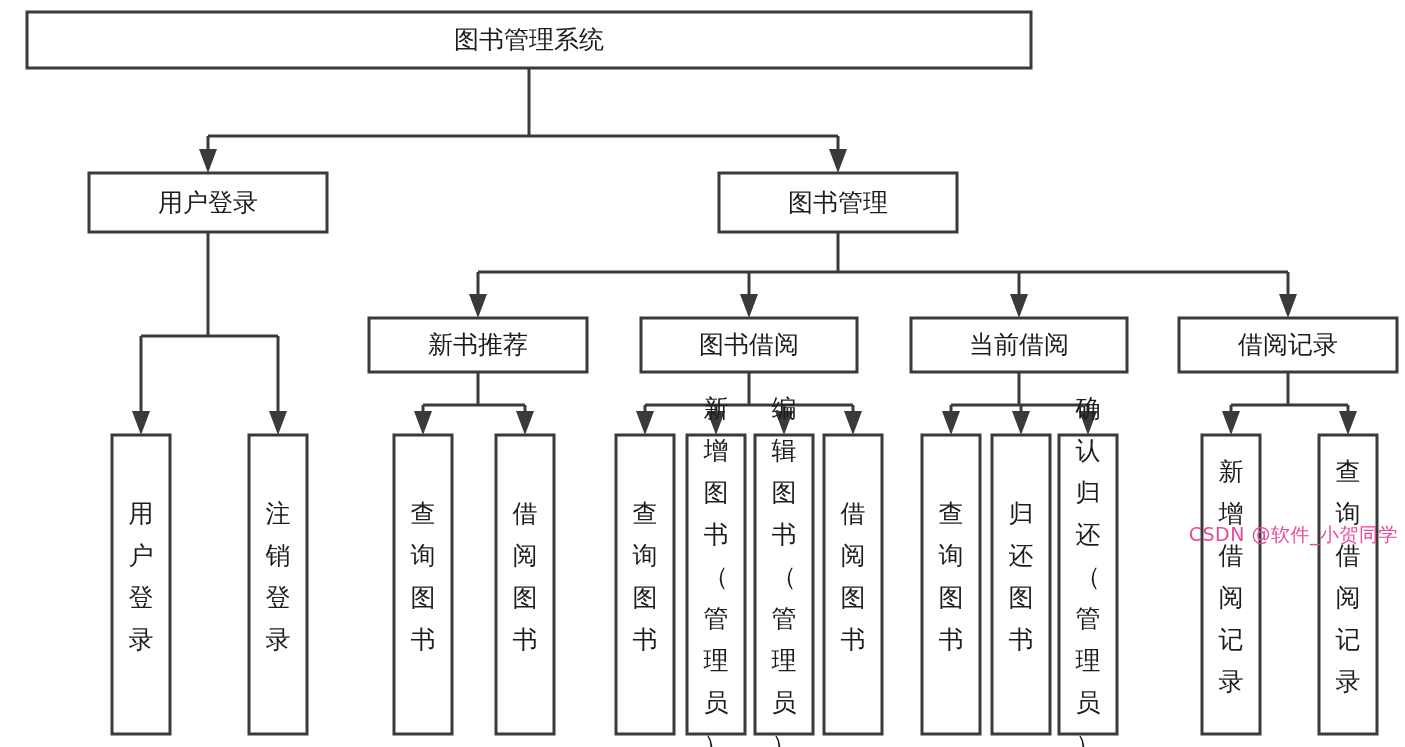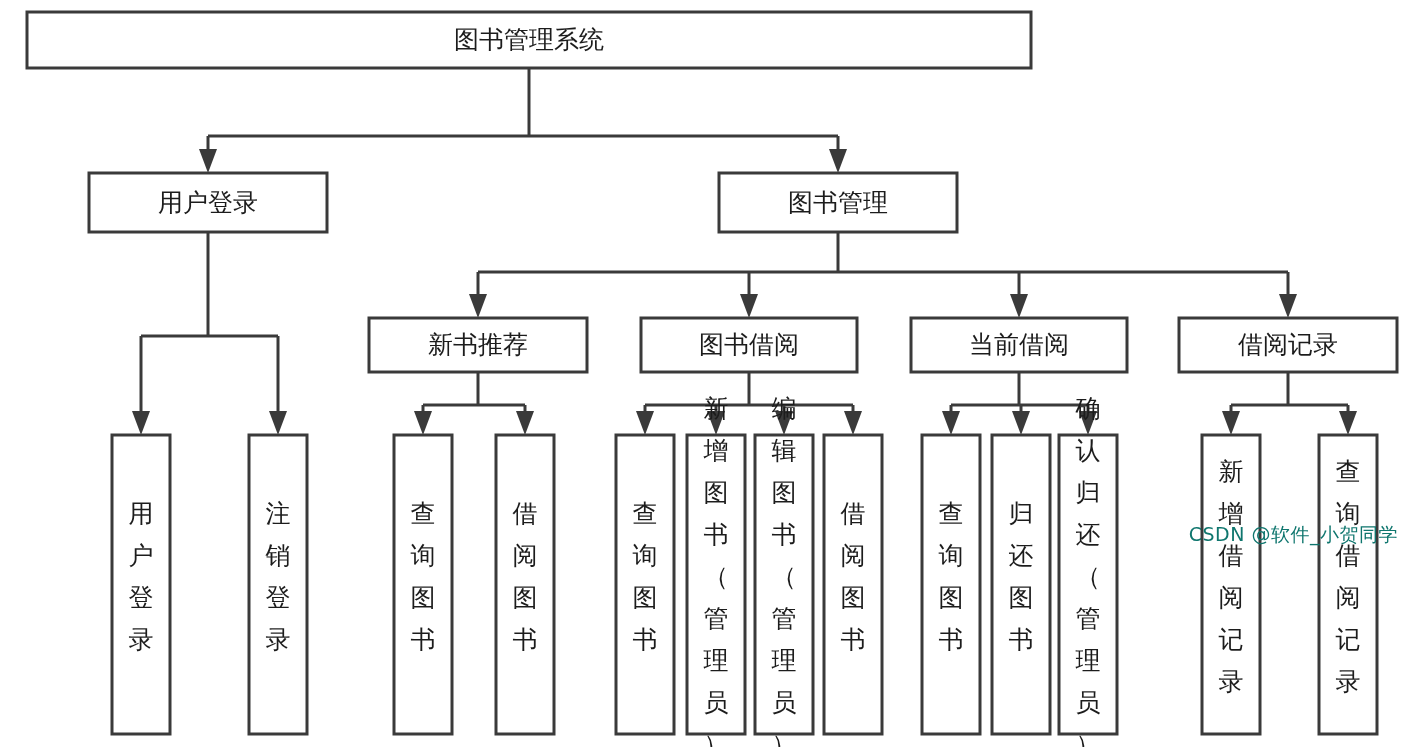--- a/index.html
+++ b/index.html
@@ -53,21 +53,21 @@
     font-family: "DejaVu Sans", "Liberation Sans", sans-serif;
     font-size: 25px;
     text-anchor: middle;
   }
   .watermark {
     position: absolute;
     right: 16px;
     bottom: 6px;
     font-family: "DejaVu Sans", "Liberation Sans", sans-serif;
     font-size: 19px;
-    color: #0f766e;
+    color: #ec4899;
     letter-spacing: 0.5px;
     white-space: nowrap;
     pointer-events: none;
   }
 </style>
 </head>
 <body>
 
 <div id="diagram-root">
   <svg id="flowchart" viewBox="0 0 1405 747" xmlns="http://www.w3.org/2000/svg">

